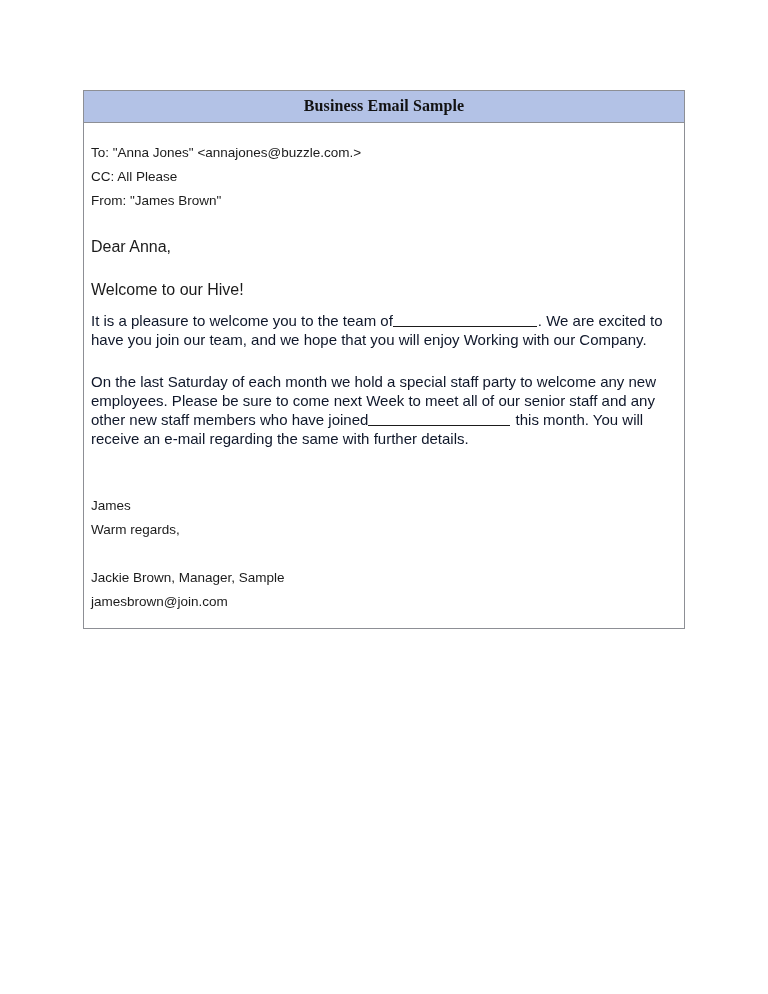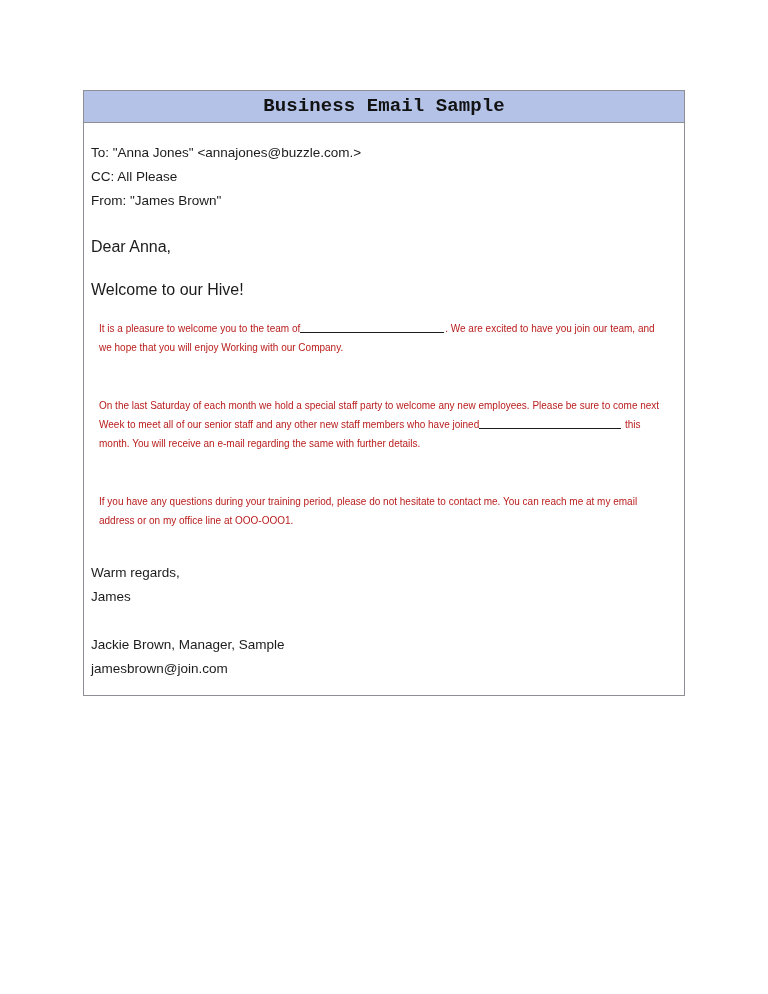--- a/index.html
+++ b/index.html
@@ -37,23 +37,23 @@
   }
 
   .email-header {
     background: #b3c2e6;
     border-bottom: 1px solid #8d8f95;
     text-align: center;
     padding: 6px 4px 7px 4px;
     box-sizing: border-box;
   }
   .email-header-title {
-    font-family: Liberation Mono, monospace;
+    font-family: Liberation Serif, serif;
     font-weight: bold;
-    font-size: 19px;
+    font-size: 16px;
     color: #121212;
     letter-spacing: .1px;
     line-height: 18px;
     display: block;
   }
 
   .email-body {
     padding: 18px 14px 14px 7px;
     box-sizing: border-box;
   }
@@ -66,24 +66,24 @@
     line-height: 24px;
     color: #1b1b1b;
     white-space: nowrap;
   }
 
   .gap-lg { height: 24px; }
   .gap-md { height: 23px; }
   .gap-sm { height: 12px; }
 
   .para {
-    font-size: 10px;
+    font-size: 15px;
     line-height: 19px;
-    color: #b91c1c;
-    margin: 8px;
+    color: #0f172a;
+    margin: 0;
     max-width: 582px;
   }
   .line {
     font-size: 16px;
     line-height: 19px;
     color: #1b1b1b;
   }
 
   
   .blank {
@@ -133,26 +133,25 @@
       <div class="gap-sm"></div>
 
       <p class="para"><span>It is a pleasure to welcome you to the team of</span><span class="blank blank-1"></span><span>. We are excited to have you join our team, and we hope that you will enjoy Working with our Company.</span></p>
 
       <div class="gap-md"></div>
 
       <p class="para"><span>On the last Saturday of each month we hold a special staff party to welcome any new employees. Please be sure to come next Week to meet all of our senior staff and any other new staff members who have joined</span><span class="blank blank-2"></span><span> this month. You will receive an e-mail regarding the same with further details.</span></p>
 
       <div class="gap-md"></div>
 
-      <p class="para">If you have any questions during your training period, please do not hesitate to contact me. You can reach me at my email address or on my office line at OOO-OOO1.</p>
 
       <div class="gap-md"></div>
 
+      <div class="sig-line">James</div>
       <div class="sig-line">Warm regards,</div>
-      <div class="sig-line">James</div>
 
       <div class="gap-lg"></div>
 
       <div class="sig-line">Jackie Brown, Manager, Sample</div>
       <div class="sig-line">jamesbrown@join.com</div>
 
     </div>
   </div>
 </div>
 

